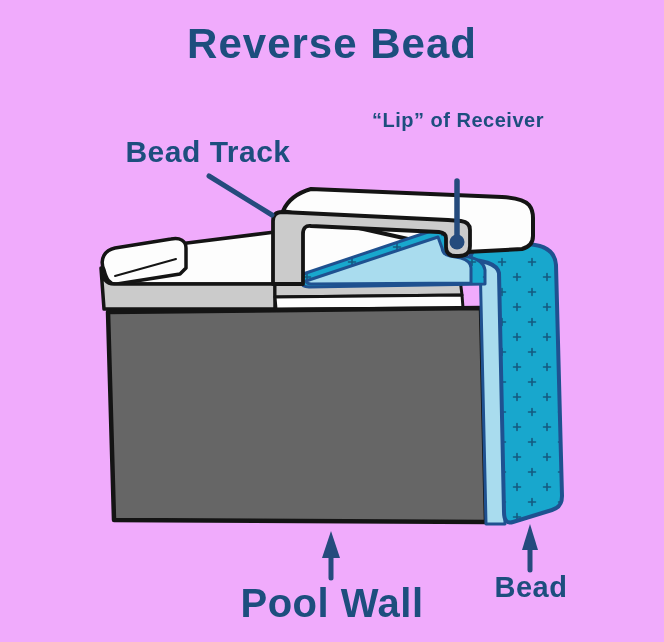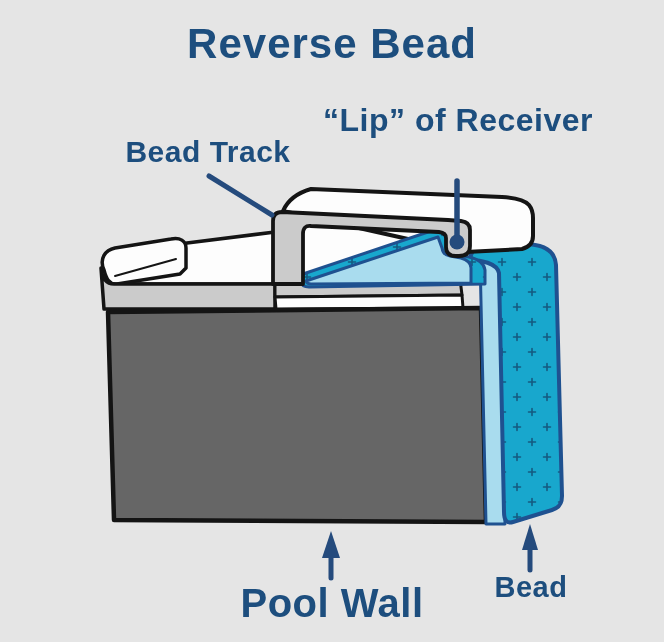--- a/index.html
+++ b/index.html
@@ -1,35 +1,35 @@
 <!DOCTYPE html>
 <html style="--title-navy: #1d4e7e; --annotation-navy: #254b7d; --outline-black: #141414; --wall-gray: #666666; --track-gray: #cbcbcb; --part-white: #fdfdfd; --liner-teal: #18a7cd; --liner-light-blue: #a9dcee; --liner-outline: #1f5190; --pattern-plus: #135a80;"><head>
 <meta charset="utf-8">
 <style>
   html,body{margin:0;padding:0;background:#ffffff;}
   #stage{
     position:relative;
     width:664px;height:642px;
-    background:#e5e5e5;
+    background:#f0abfc;
     font-family:"Liberation Sans", sans-serif;
     overflow:hidden;
   }
   #art{position:absolute;left:0;top:0;width:664px;height:642px;}
   .lbl{
     position:absolute;
     color:var(--title-navy,#1d4e7e);
     font-weight:700;
     text-align:center;
     letter-spacing:.5px;
     line-height:1.05;
     user-select:none;
   }
   #title{left:0;right:0;top:22px;font-size:42px;letter-spacing:1px;}
   #bead-track{left:116px;top:136px;width:184px;font-size:30px;}
-  #lip-label{left:322px;top:105px;width:272px;font-size:32px;line-height:30px;}
+  #lip-label{left:322px;top:105px;width:272px;font-size:20px;line-height:30px;}
   #pool-wall{left:240px;top:582px;width:184px;font-size:40px;}
   #liner{left:462px;top:572px;width:138px;font-size:29px;}
 
   
   .fill-white{fill:var(--part-white,#fdfdfd);}
   .fill-track{fill:var(--track-gray,#cbcbcb);}
   .fill-wall{fill:var(--wall-gray,#666666);}
   .fill-light{fill:var(--liner-light-blue,#a9dcee);}
   .stroke-black{stroke:var(--outline-black,#141414);stroke-linejoin:round;stroke-linecap:round;fill-rule:nonzero;}
   .stroke-navy{stroke:var(--liner-outline,#1f5190);stroke-linejoin:round;stroke-linecap:round;}

